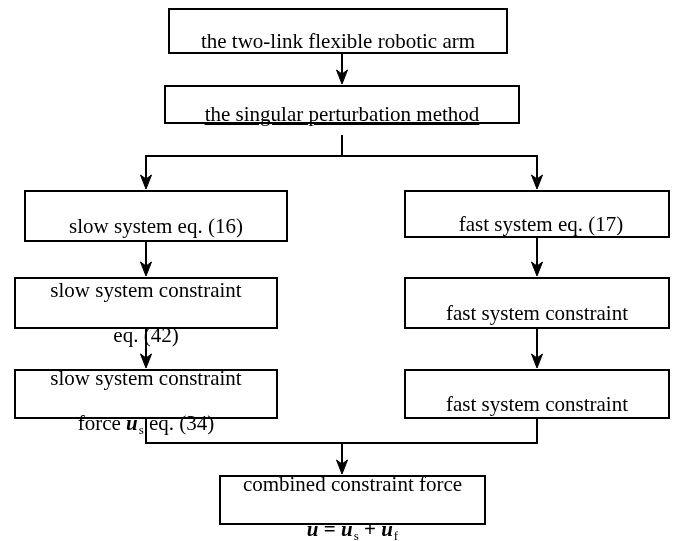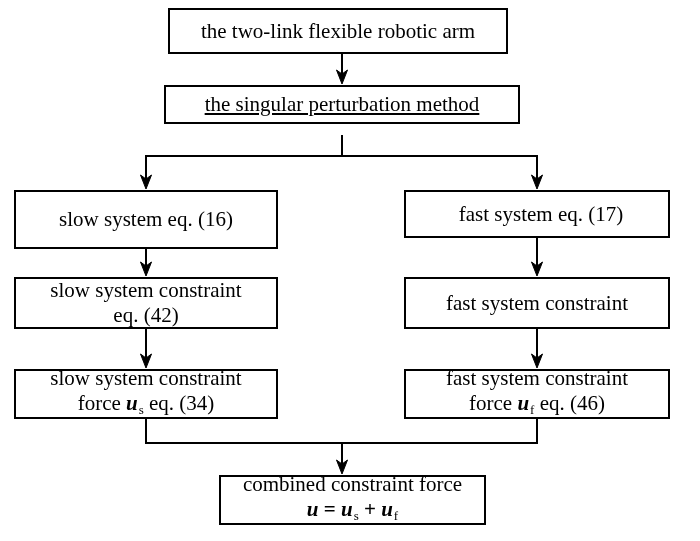--- a/index.html
+++ b/index.html
@@ -26,34 +26,34 @@
     background: #ffffff;
     display: flex;
     flex-direction: column;
     justify-content: center;
     align-items: center;
     text-align: center;
     font-size: 21px;
     line-height: 25px;
     white-space: nowrap;
   }
-  .ln { display: block; }
+  .ln { display: block; margin-top: 20px; }
   .bi { font-style: italic; font-weight: bold; }
   .sb {
     font-size: 13px;
     font-style: normal;
     font-weight: normal;
     vertical-align: -4px;
     margin-left: 1px;
   }
   .formula { font-weight: bold; }
   
   #n-arm            { left: 168px; top:   8px; width: 340px; height: 46px; }
   #n-spm            { left: 164px; top:  85px; width: 356px; height: 39px; text-decoration: underline; }
-  #n-slow           { left:  14px; top: 190px; width: 264px; height: 59px; }
+  #n-slow           { left:  24px; top: 190px; width: 264px; height: 52px; }
   #n-fast           { left: 404px; top: 190px; width: 266px; height: 48px; padding-left: 8px; }
   #n-slow-con       { left:  14px; top: 277px; width: 264px; height: 52px; }
   #n-fast-con       { left: 404px; top: 277px; width: 266px; height: 52px; }
   #n-slow-force     { left:  14px; top: 369px; width: 264px; height: 50px; }
   #n-fast-force     { left: 404px; top: 369px; width: 266px; height: 50px; }
   #n-combined       { left: 219px; top: 475px; width: 267px; height: 50px; }
 </style>
 </head>
 <body>
 
@@ -123,21 +123,20 @@
     <span class="ln">fast system constraint</span>
   </div>
 
   <div class="node" id="n-slow-force">
     <span class="ln">slow system constraint</span>
     <span class="ln"><span>force </span><span class="bi">u</span><sub class="sb">s</sub><span> eq. (34)</span></span>
   </div>
 
   <div class="node" id="n-fast-force">
     <span class="ln">fast system constraint</span>
-    <span class="ln"><span>force </span><span class="bi">u</span><sub class="sb">f</sub><span> eq. (46)</span></span>
   </div>
 
   <div class="node" id="n-combined">
     <span class="ln">combined constraint force</span>
     <span class="ln formula"><span class="bi">u</span><span> = </span><span class="bi">u</span><sub class="sb">s</sub><span> + </span><span class="bi">u</span><sub class="sb">f</sub></span>
   </div>
 
 </div>
 
 </body></html>

